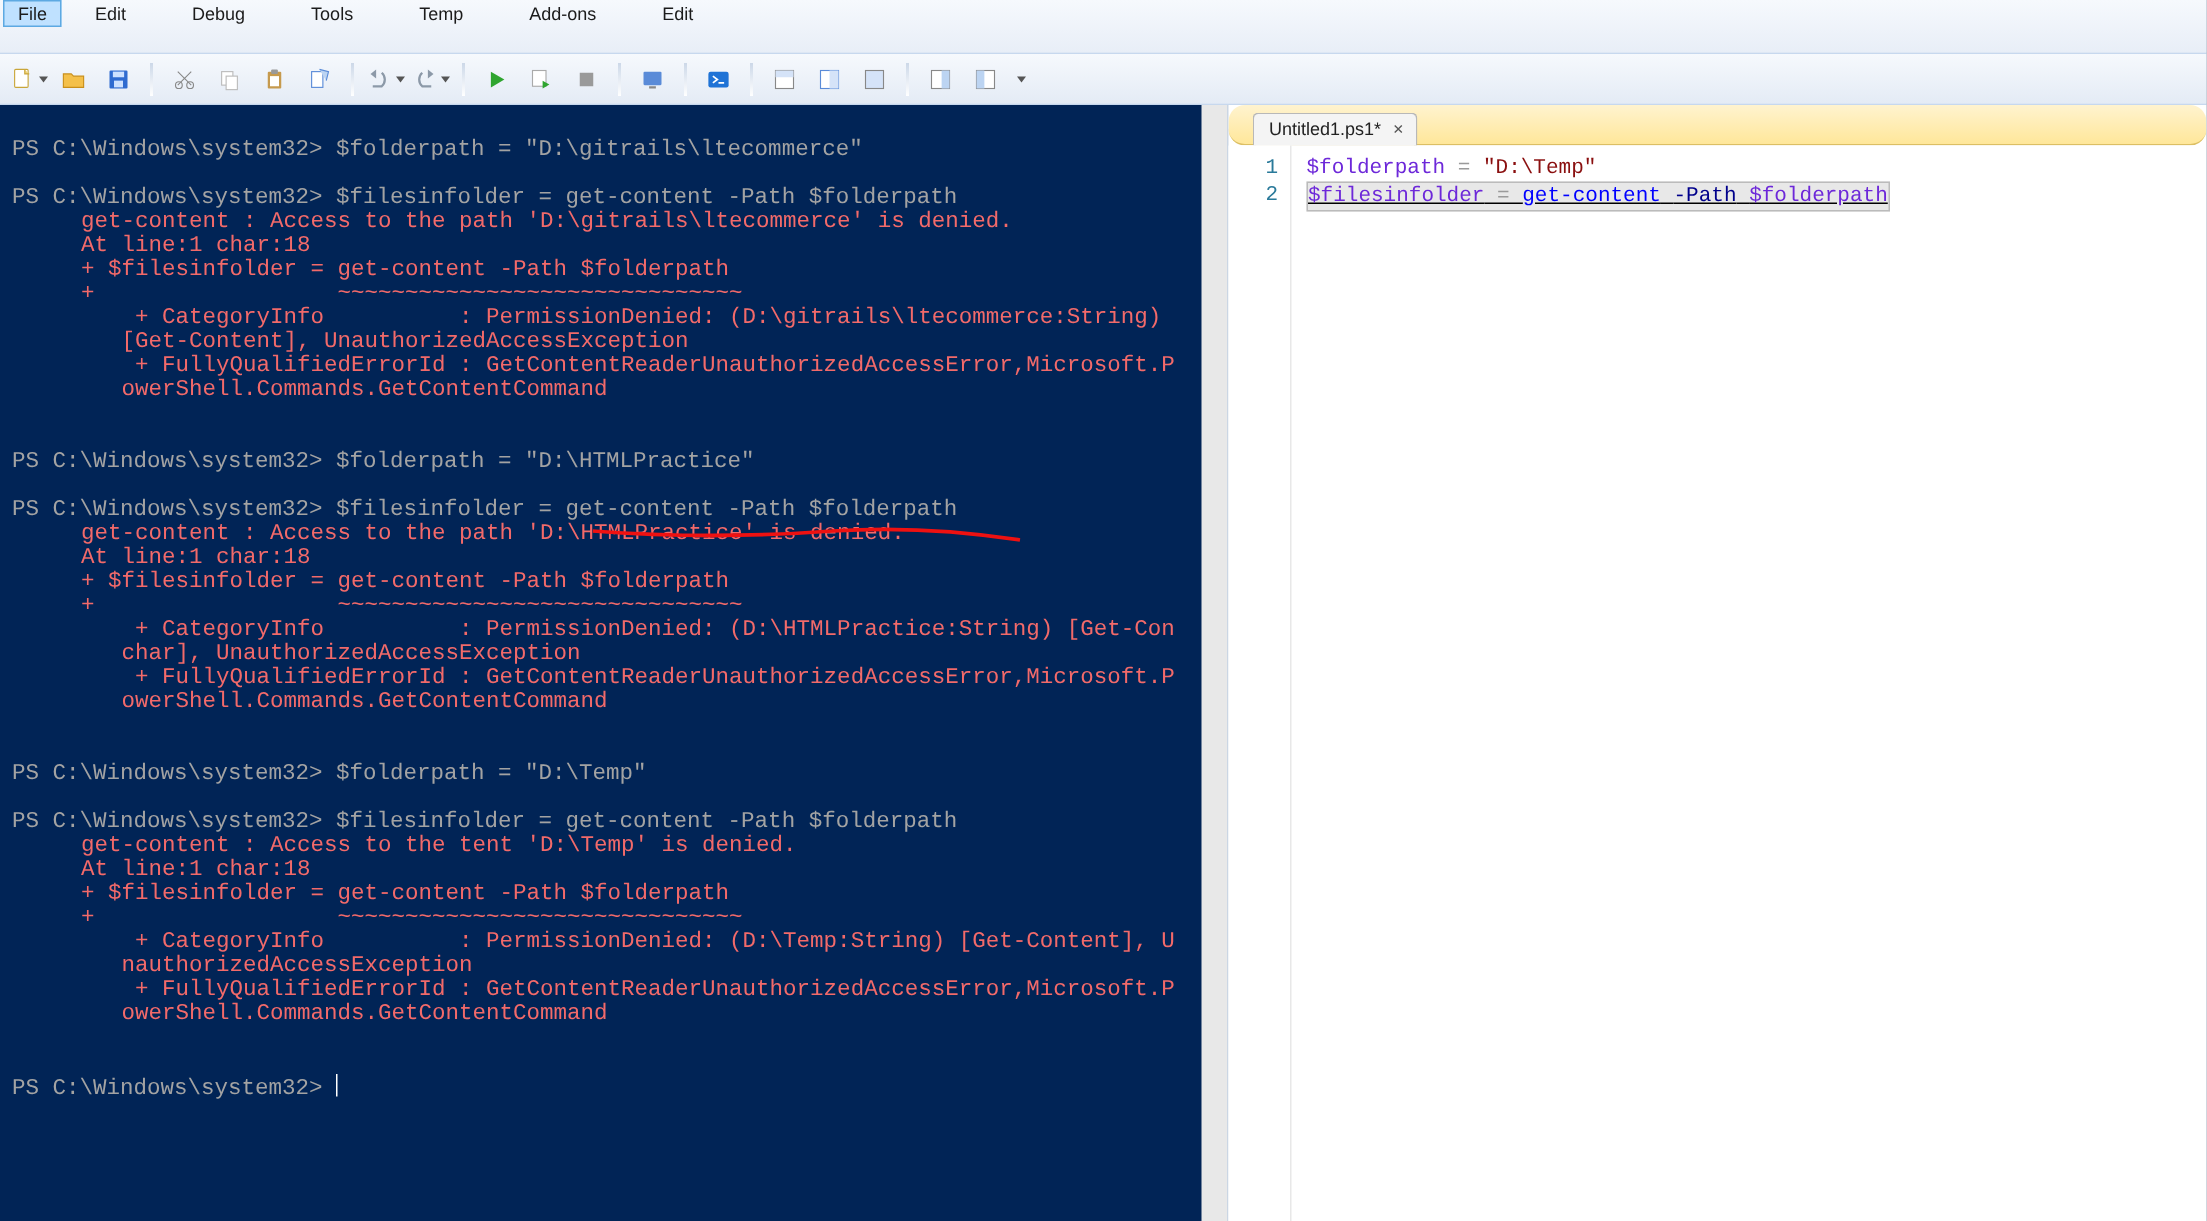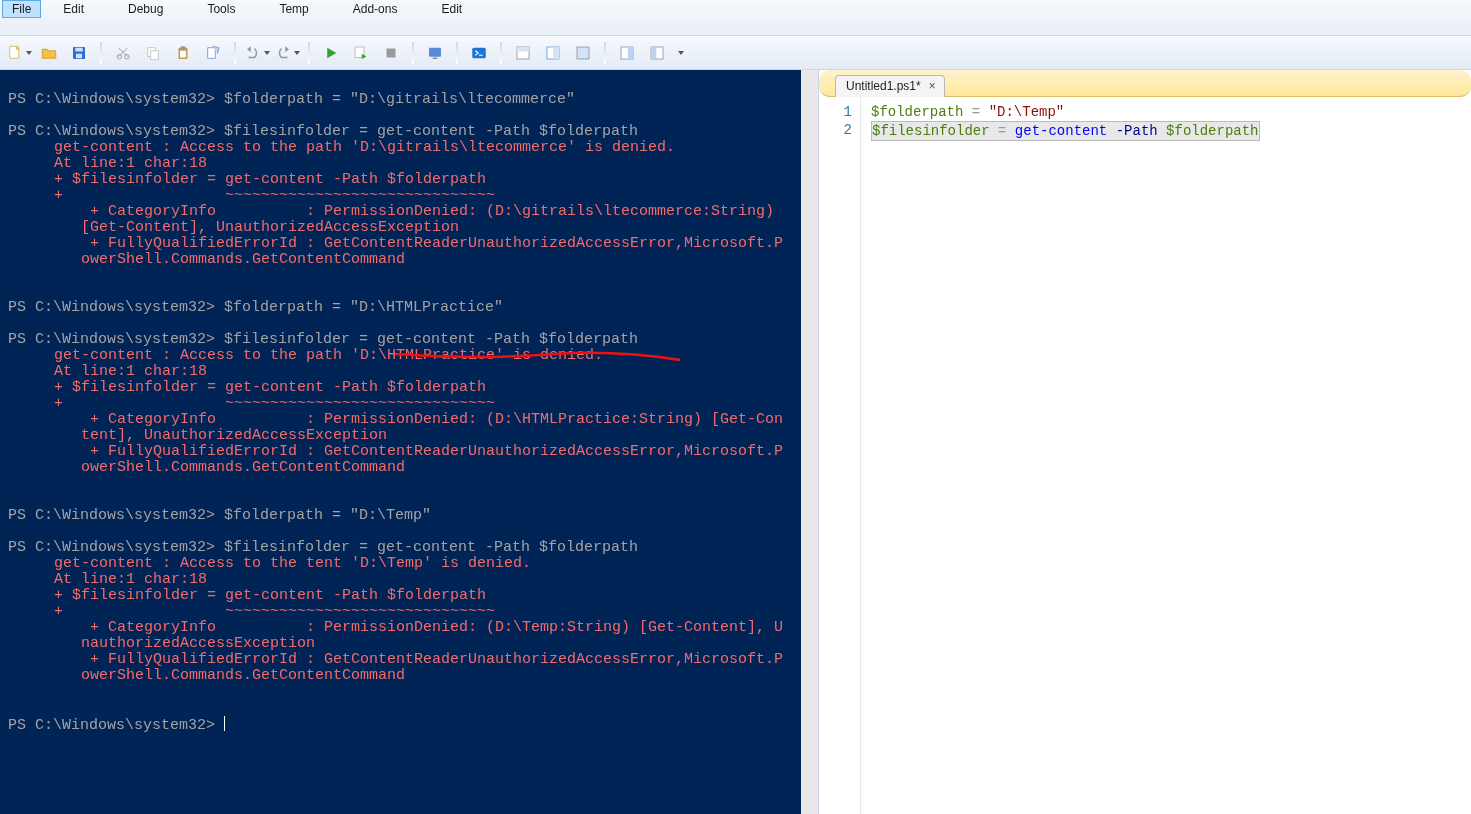--- a/index.html
+++ b/index.html
@@ -31,26 +31,26 @@
 
   
   .tabstrip { height: 27px; background: linear-gradient(#fff3cf,#ffe79a); border-bottom:1px solid #dcbf64; display:flex; align-items:flex-end; padding-left:16px; gap:0;border-radius:11px; }
   .tab { background:#f4f4f4; border:1px solid #b8b8b8; border-bottom:none; border-radius: 4px 4px 0 0; padding: 3px 8px 4px 10px; display:flex; align-items:center; gap:8px; font-size:12px; color:#222; position:relative; top:1px; }
   .tab .close-x { font-family: Arial; font-size:12px; color:#555; cursor:default; }
 
   
   .editor { flex:1; display:flex; font-family: Consolas, "Courier New", monospace; font-size:14px; line-height:18px; position:relative; }
   .lnums { width:42px; text-align:right; color:#2a7a9a; background:#fff; padding: 6px 8px 0 0; border-right:1px solid #e8e8e8; }
   .code { padding: 6px 0 0 10px; }
-  .tok-var { color: #4d7c0f; text-align: right; }
+  .tok-var { color: #6d28d9; text-align: right; }
   .tok-op  { color: #9a9a9a; }
   .tok-str { color: #8a0f0f; }
   .tok-cmd { color: #0000ff; }
   .tok-par { color: #00008b; }
-  .sel-line { background: #e8e8e8; border:1px solid #bbb; display:inline-block; padding:0 0; }
+  .sel-line { background: #e8e8e8; border:1px solid #bbb; display:inline-block; padding:0 0;text-decoration:underline; }
 </style>
 </head>
 <body>
 
 <div class="menubar">
   <div class="menuitem active">File</div>
   <div class="menuitem">Edit</div>
   <div class="menuitem">Debug</div>
   <div class="menuitem">Tools</div>
   <div class="menuitem">Temp</div>
@@ -203,21 +203,21 @@
 
 
 <span class="prompt">PS C:\Windows\system32&gt; $folderpath = "D:\HTMLPractice"</span>
 <span></span>
 <span class="prompt">PS C:\Windows\system32&gt; $filesinfolder = get-content -Path $folderpath</span>
 <span class="err">get-content : Access to the path 'D:\HTMLPractice' is denied.</span>
 <span class="err">At line:1 char:18</span>
 <span class="err">+ $filesinfolder = get-content -Path $folderpath</span>
 <span class="err">+                  ~~~~~~~~~~~~~~~~~~~~~~~~~~~~~~</span>
 <span class="err">    + CategoryInfo          : PermissionDenied: (D:\HTMLPractice:String) [Get-Con</span>
-<span class="err">   tent], UnauthorizedAccessException</span>
+<span class="err">   char], UnauthorizedAccessException</span>
 <span class="err">    + FullyQualifiedErrorId : GetContentReaderUnauthorizedAccessError,Microsoft.P</span>
 <span class="err">   owerShell.Commands.GetContentCommand</span>
 
 
 <span class="prompt">PS C:\Windows\system32&gt; $folderpath = "D:\Temp"</span>
 <span></span>
 <span class="prompt">PS C:\Windows\system32&gt; $filesinfolder = get-content -Path $folderpath</span>
 <span class="err">get-content : Access to the tent 'D:\Temp' is denied.</span>
 <span class="err">At line:1 char:18</span>
 <span class="err">+ $filesinfolder = get-content -Path $folderpath</span>

